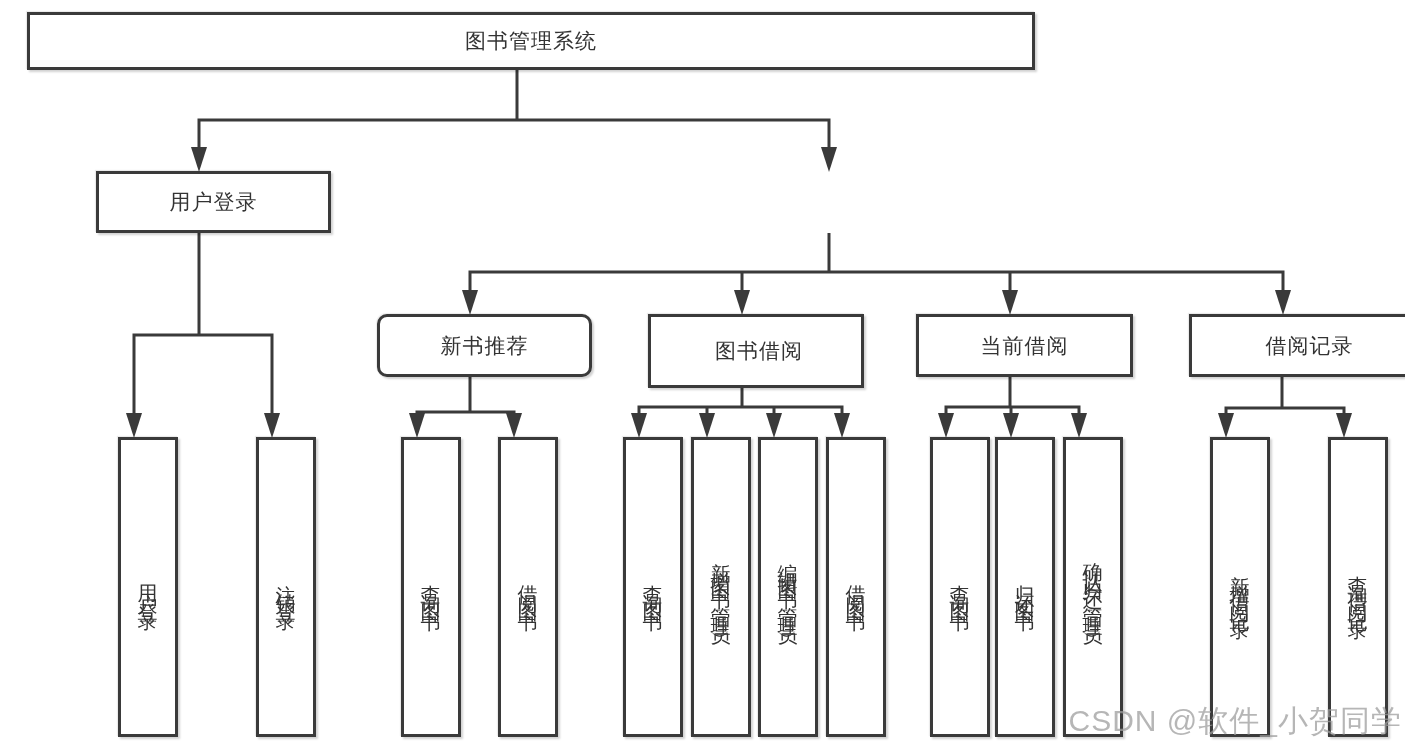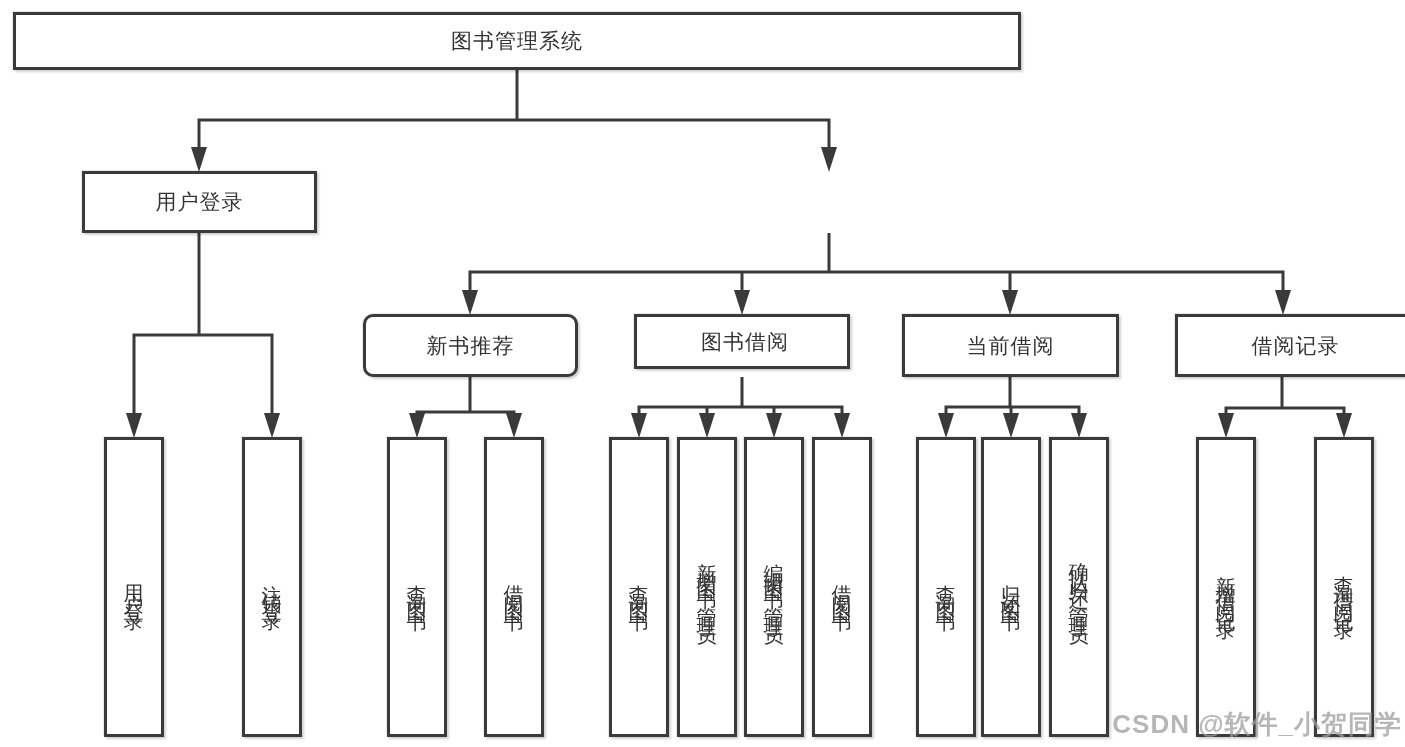--- a/index.html
+++ b/index.html
@@ -16,60 +16,60 @@
     position: absolute;
     box-sizing: border-box;
     background: #ffffff;
     border: 3px solid #3a3a3a;
     color: #333333;
     display: flex;
     align-items: center;
     justify-content: center;
     z-index: 2;
     box-shadow: 2px 2px 2px rgba(0,0,0,0.18), -1px -1px 1px rgba(0,0,0,0.08);
+    margin-left: 14px;
   }
   .hbox { font-size: 21px; letter-spacing: 1px; white-space: nowrap; }
   .vbox {
     font-size: 20px;
     writing-mode: vertical-rl;
     text-orientation: mixed;
     letter-spacing: 9px;
     line-height: 1;
   }
   
   #n-root           { left: 13px;   top: 12px;  width: 1008px; height: 58px; }
   #n-user-login     { left: 82px;   top: 171px; width: 235px;  height: 62px; }
   #n-book-mgmt      { left: 712px;  top: 171px; width: 233px;  height: 62px; }
   #n-new-books      { left: 363px;  top: 314px; width: 215px;  height: 63px; border-radius: 10px; }
-  #n-book-borrow    { left: 634px;  top: 314px; width: 216px;  height: 55px; padding-left: 6px; }
+  #n-book-borrow    { left: 634px;  top: 314px; width: 216px;  height: 74px; padding-left: 6px; }
   #n-current-borrow { left: 902px;  top: 314px; width: 217px;  height: 63px; }
   #n-borrow-records { left: 1175px; top: 314px; width: 241px;  height: 63px; }
   .leaf { top: 437px; width: 60px; height: 300px; }
   #l-user-login      { left: 104px; }
   #l-logout          { left: 242px; }
   #l-query-books-1   { left: 387px; }
   #l-borrow-books-1  { left: 484px; }
   #l-query-books-2   { left: 609px; }
   #l-add-books       { left: 677px; }
   #l-edit-books      { left: 744px; }
   #l-borrow-books-2  { left: 812px; }
   #l-query-books-3   { left: 916px; }
   #l-return-books    { left: 981px; }
   #l-confirm-return  { left: 1049px; }
   #l-add-record      { left: 1196px; }
   #l-query-record    { left: 1314px; }
   #watermark {
     position: absolute;
     right: 3px; bottom: 5px;
-    font-size: 26px;
+    font-size: 30px;
     color: rgba(158,158,158,0.75);
     z-index: 5;
     letter-spacing: 1px;
     white-space: nowrap;
-    font-weight: bold;
   }
 </style>
 </head>
 <body>
 
 <div id="diagram">
 
   <svg class="wires" width="1405" height="747" viewBox="0 0 1405 747">
     <g stroke="#3a3a3a" stroke-width="3" fill="none">
 

